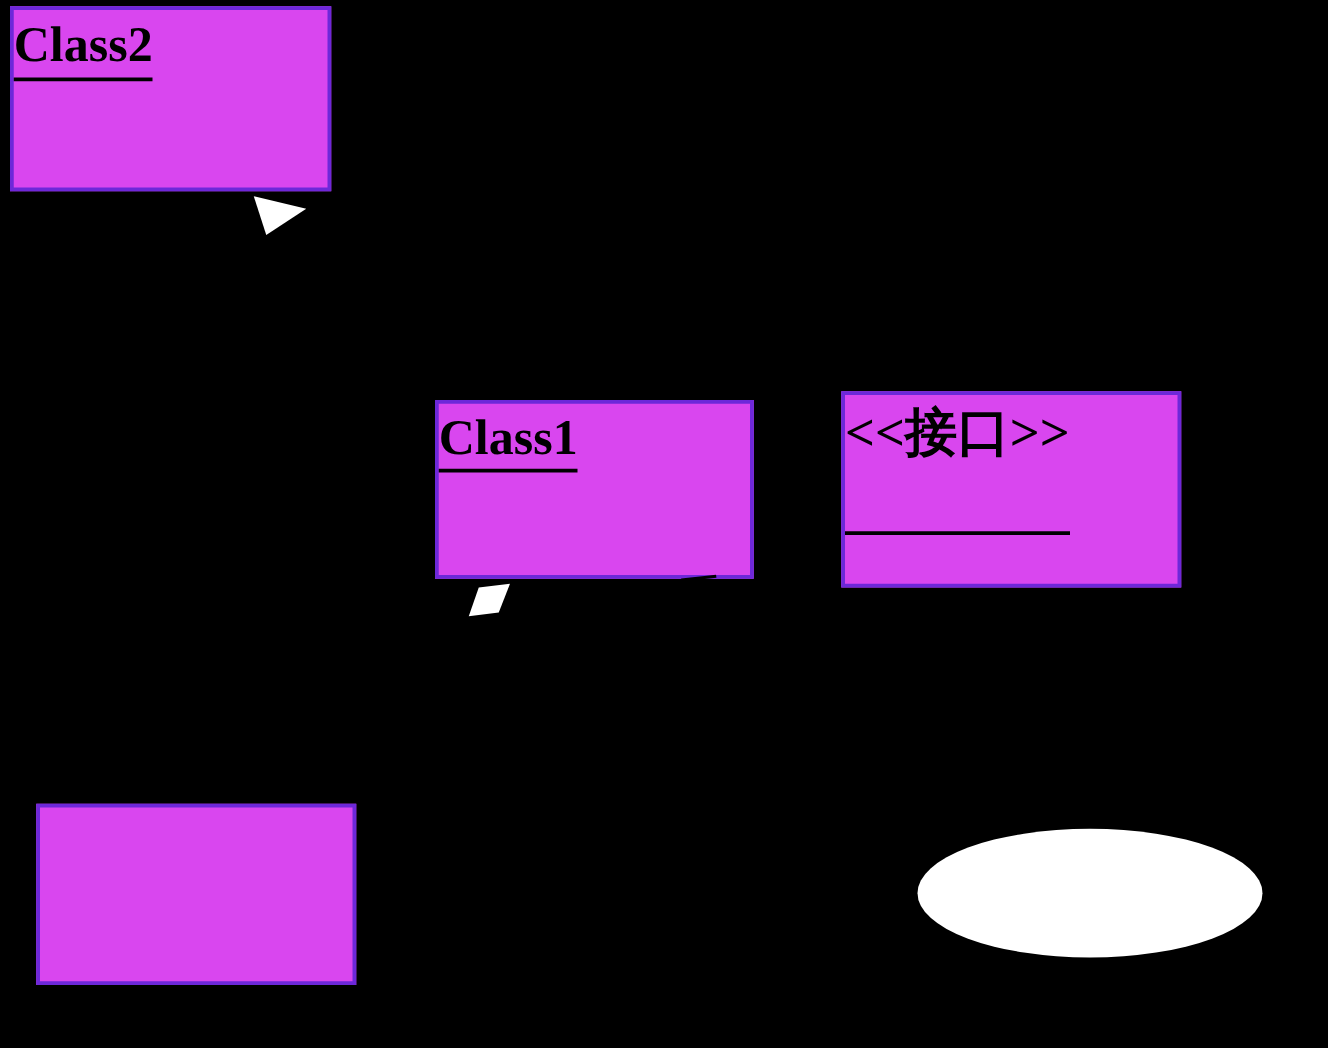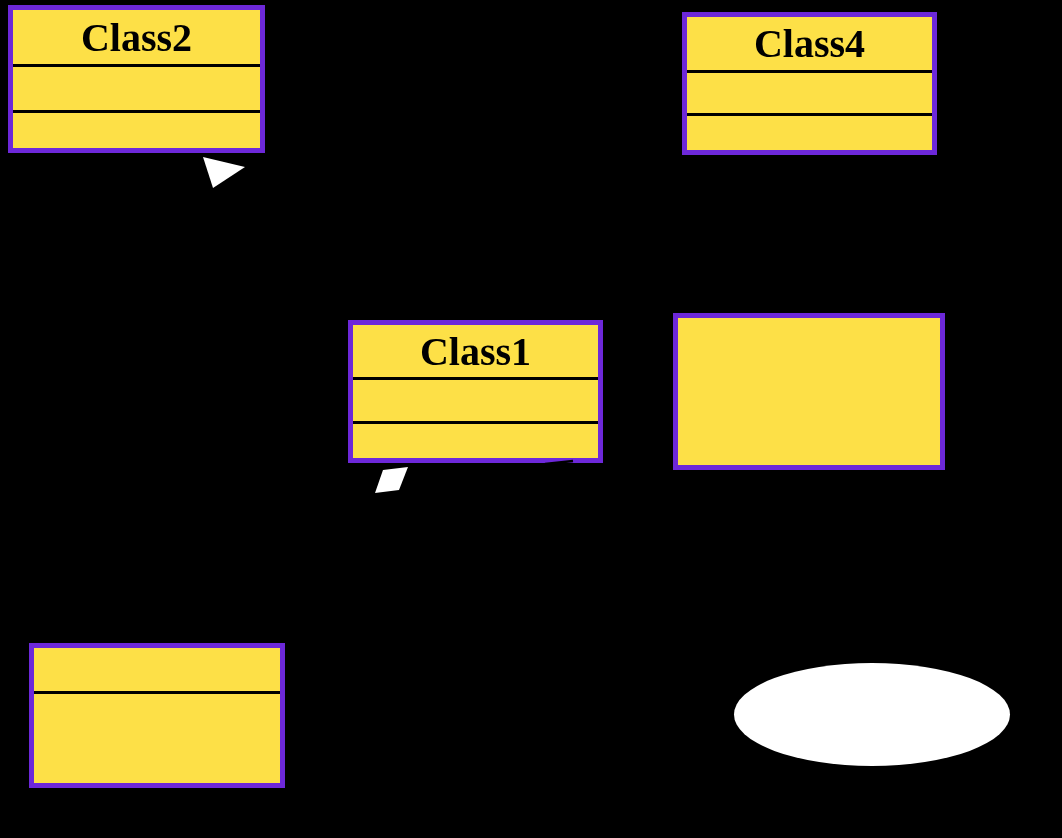--- a/index.html
+++ b/index.html
@@ -11,25 +11,25 @@
     position: relative;
     width: 1062px;
     height: 838px;
     background: #000000;
     overflow: hidden;
     font-family: "Liberation Serif", "DejaVu Serif", serif;
   }
   
   .uml-box {
     position: absolute;
-    background: #fde047;
-    border: 5px solid #6d28d9;
+    background: #d946ef;
+    border: 3px solid #6d28d9;
     box-sizing: border-box;
     display: flex;
-    flex-direction: column;
+    flex-direction: row;
   }
   .uml-title {
     flex: 0 0 auto;
     display: flex;
     align-items: center;
     justify-content: center;
     font-weight: bold;
     font-size: 40px;
     color: #000000;
     border-bottom: 3px solid #000000;
@@ -102,33 +102,29 @@
 <body>
 
 <div class="stage">
 
   <div class="uml-box" id="box-class2">
     <div class="uml-title">Class2</div>
     <div class="uml-section mid"></div>
     <div class="uml-section last"></div>
   </div>
 
-  <div class="uml-box" id="box-class4">
-    <div class="uml-title">Class4</div>
-    <div class="uml-section mid"></div>
-    <div class="uml-section last"></div>
-  </div>
 
   <div class="uml-box" id="box-class1">
     <div class="uml-title">Class1</div>
     <div class="uml-section mid"></div>
     <div class="uml-section last"></div>
   </div>
 
   <div class="uml-box" id="box-interface">
+    <div class="uml-title">&lt;&lt;接口&gt;&gt;</div>
     <div class="uml-section last"></div>
   </div>
 
   <div class="uml-box" id="box-class3">
     <div class="uml-section mid"></div>
     <div class="uml-section last"></div>
   </div>
 
   <div class="usecase-ellipse"></div>
 

